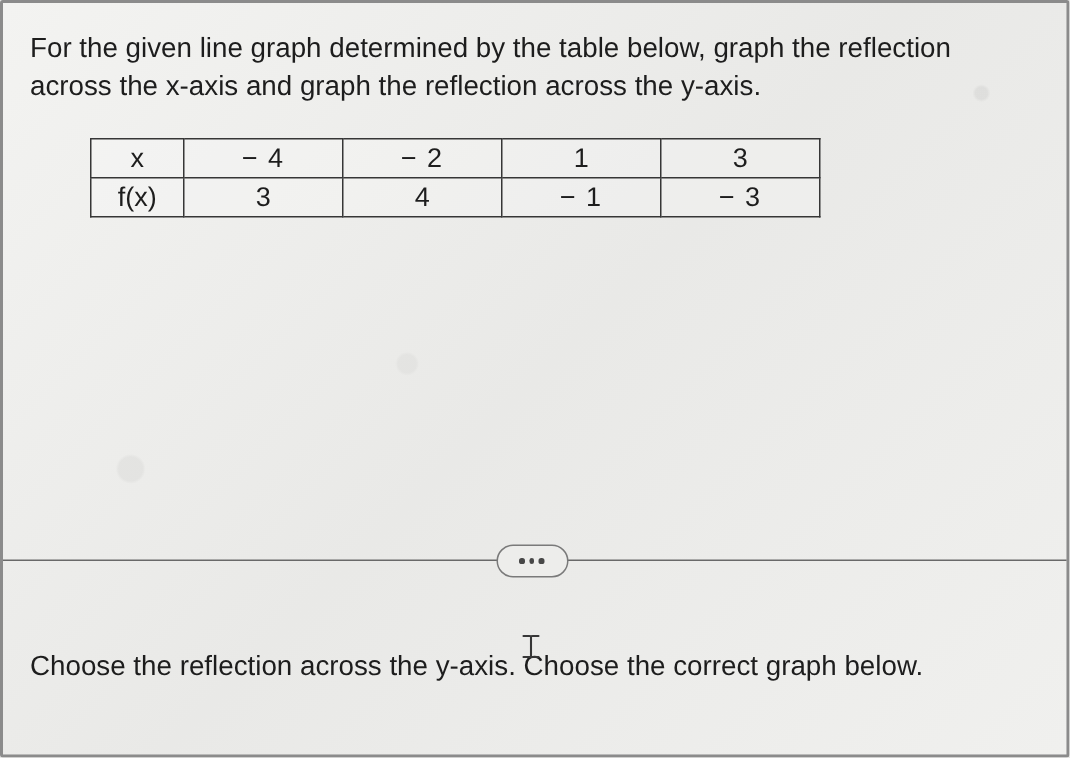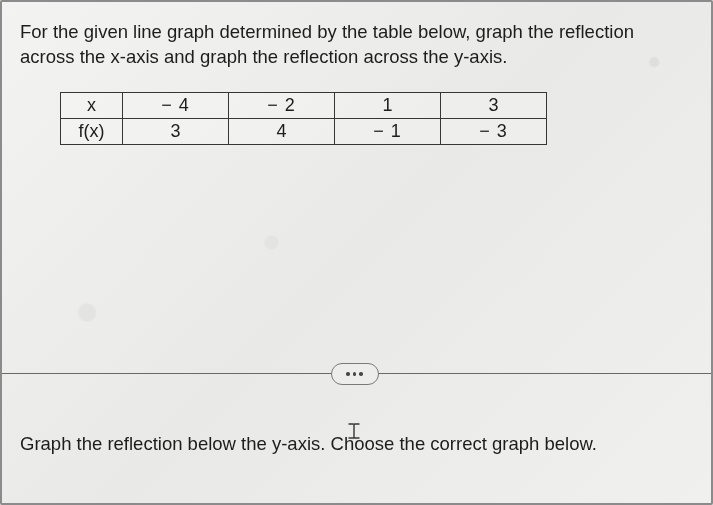--- a/index.html
+++ b/index.html
@@ -154,15 +154,15 @@
       <span class="dot"></span>
     </div>
   </div>
 
   <div class="bottom-prompt">
     <span class="cursor-caret">
       <svg viewBox="0 0 12 16" width="12" height="16">
         <path d="M1 1 L5 1 M11 1 L7 1 M6 1 L6 15 M1 15 L5 15 M11 15 L7 15" stroke="#333" stroke-width="1.4" fill="none" stroke-linecap="round"></path>
       </svg>
     </span>
-    <span>Graph the reflection below the y-axis. Choose the correct graph below.</span>
+    <span>Choose the reflection across the y-axis. Choose the correct graph below.</span>
   </div>
 </div>
 
 </body></html>

